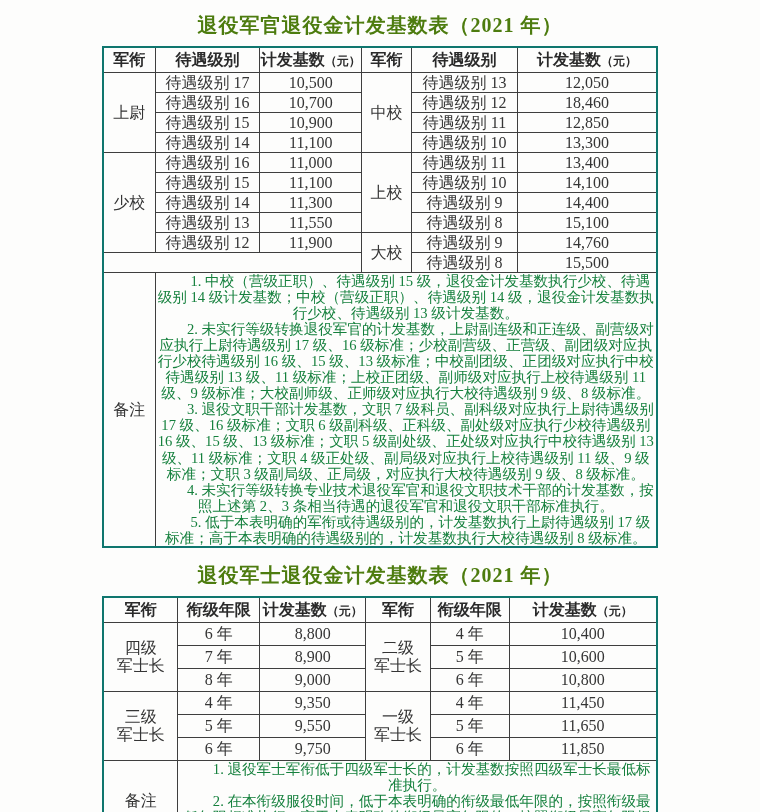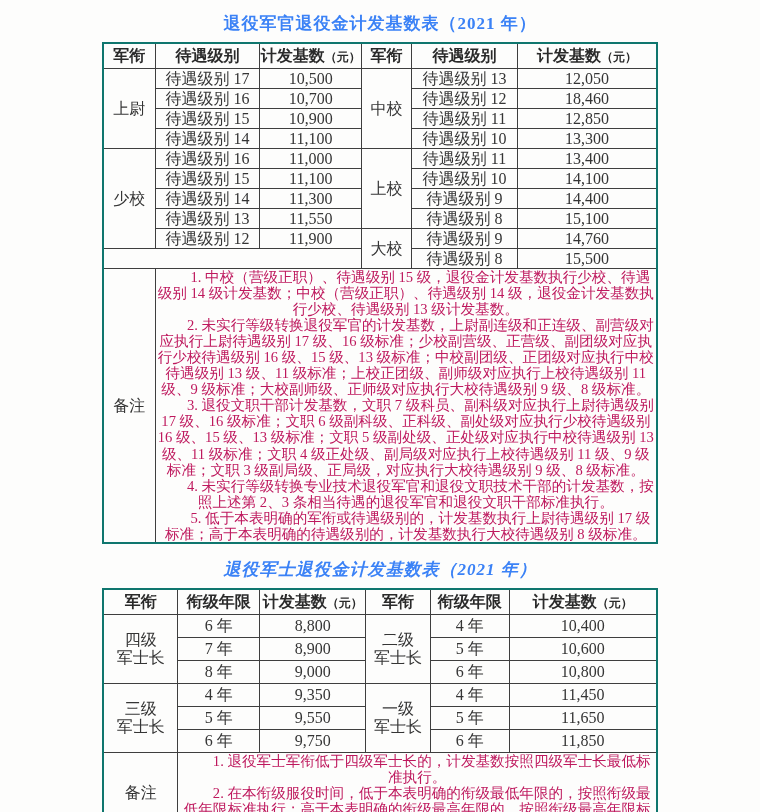--- a/index.html
+++ b/index.html
@@ -14,31 +14,30 @@
     height: 812px;
     overflow: hidden;
     box-sizing: border-box;
     padding-top: 8px;
   }
   .doc {
     width: 556px;
     margin: 0 auto 0 102px;
   }
   h1.table-title {
-    font-size: 17px;
+    font-size: 20px;
     font-weight: bold;
-    color: #3b82f6;
+    color: #4d7c0f;
     text-align: center;
     margin: 4px 0 7px 0;
     letter-spacing: 1px;
     white-space: nowrap;
   }
   h1.table-title.second {
     margin-top: 14px;
-    font-style: italic;
   }
   table.base-table {
     width: 556px;
     border-collapse: collapse;
     table-layout: fixed;
     border: 2px solid #0f766e;
   }
   table.base-table th,
   table.base-table td {
     border: 1.5px solid #3e3e3e;
@@ -69,21 +68,21 @@
   }
   td.remarks-content {
     text-align: left;
     padding: 3px 8px 4px 6px;
   }
   td.remarks-content p {
     margin: 0;
     text-indent: 2em;
     font-size: 14.6px;
     line-height: 1.1;
-    color: #be185d;
+    color: #15803d;
   }
   
   table.officer col.c1 { width: 9.4%; }
   table.officer col.c2 { width: 18.9%; }
   table.officer col.c3 { width: 18.4%; }
   table.officer col.c4 { width: 9.0%; }
   table.officer col.c5 { width: 19.1%; }
   table.officer col.c6 { width: 25.2%; }
   
   table.nco col.c1 { width: 13.5%; }

